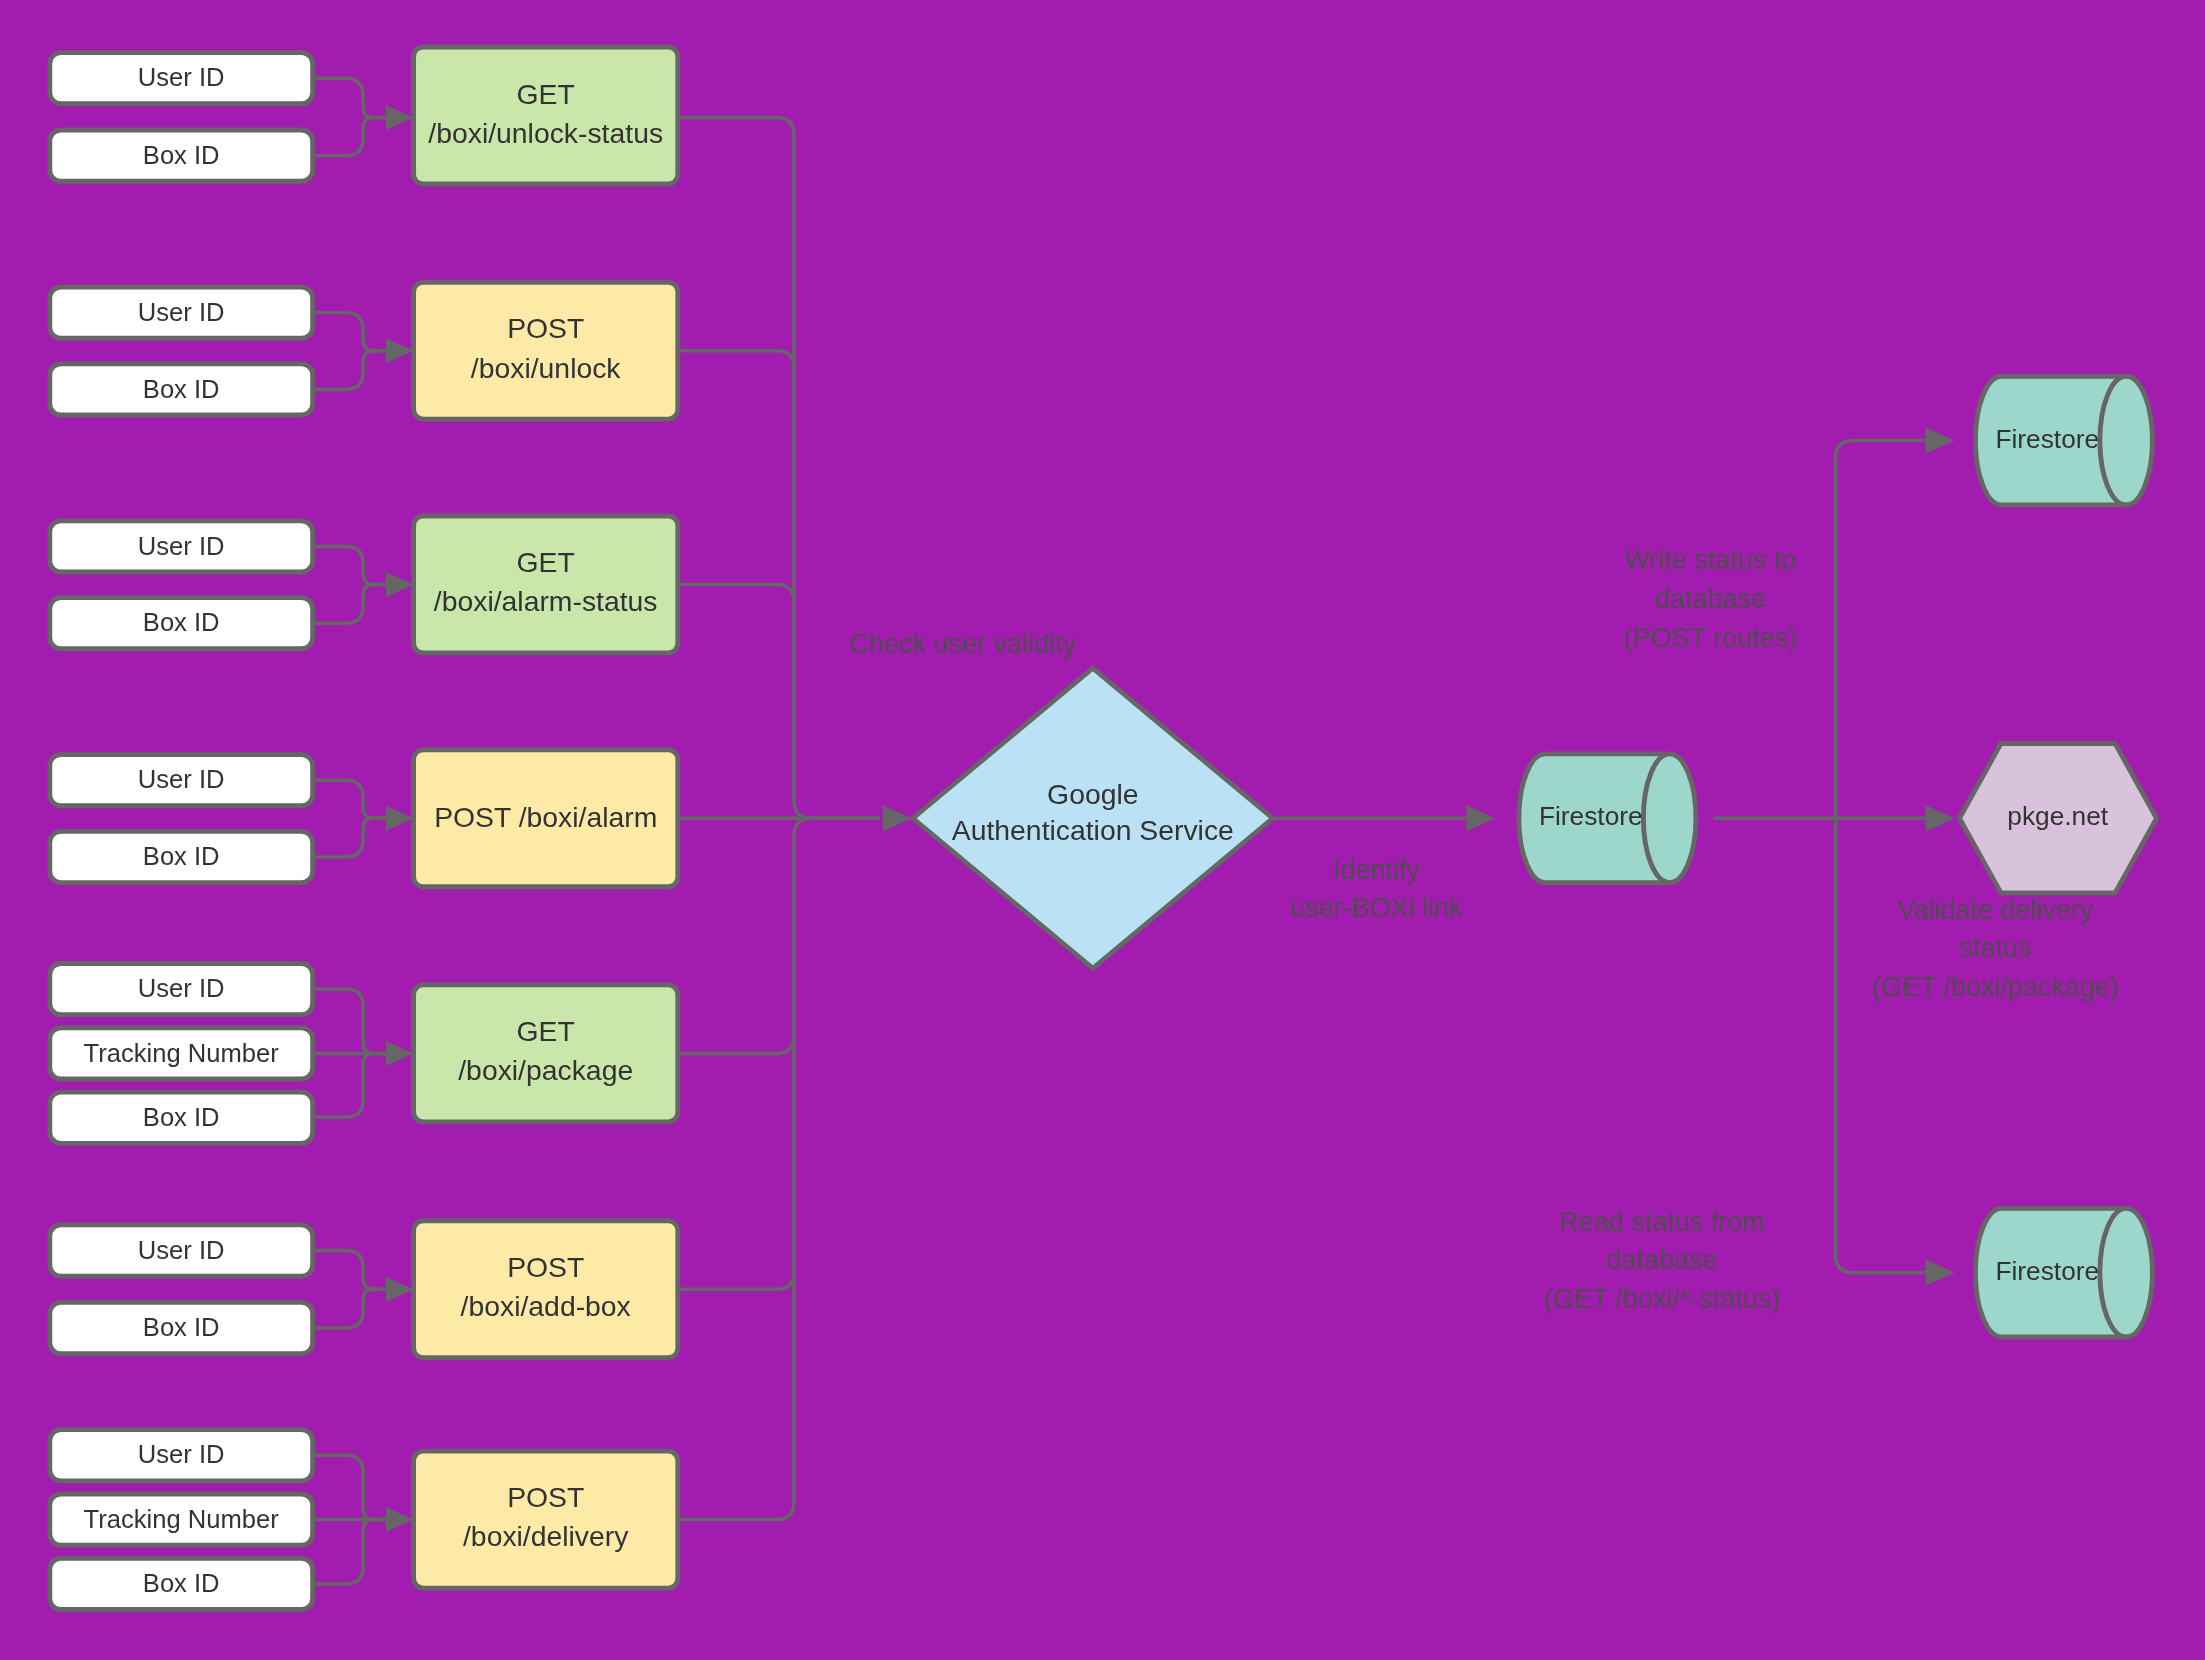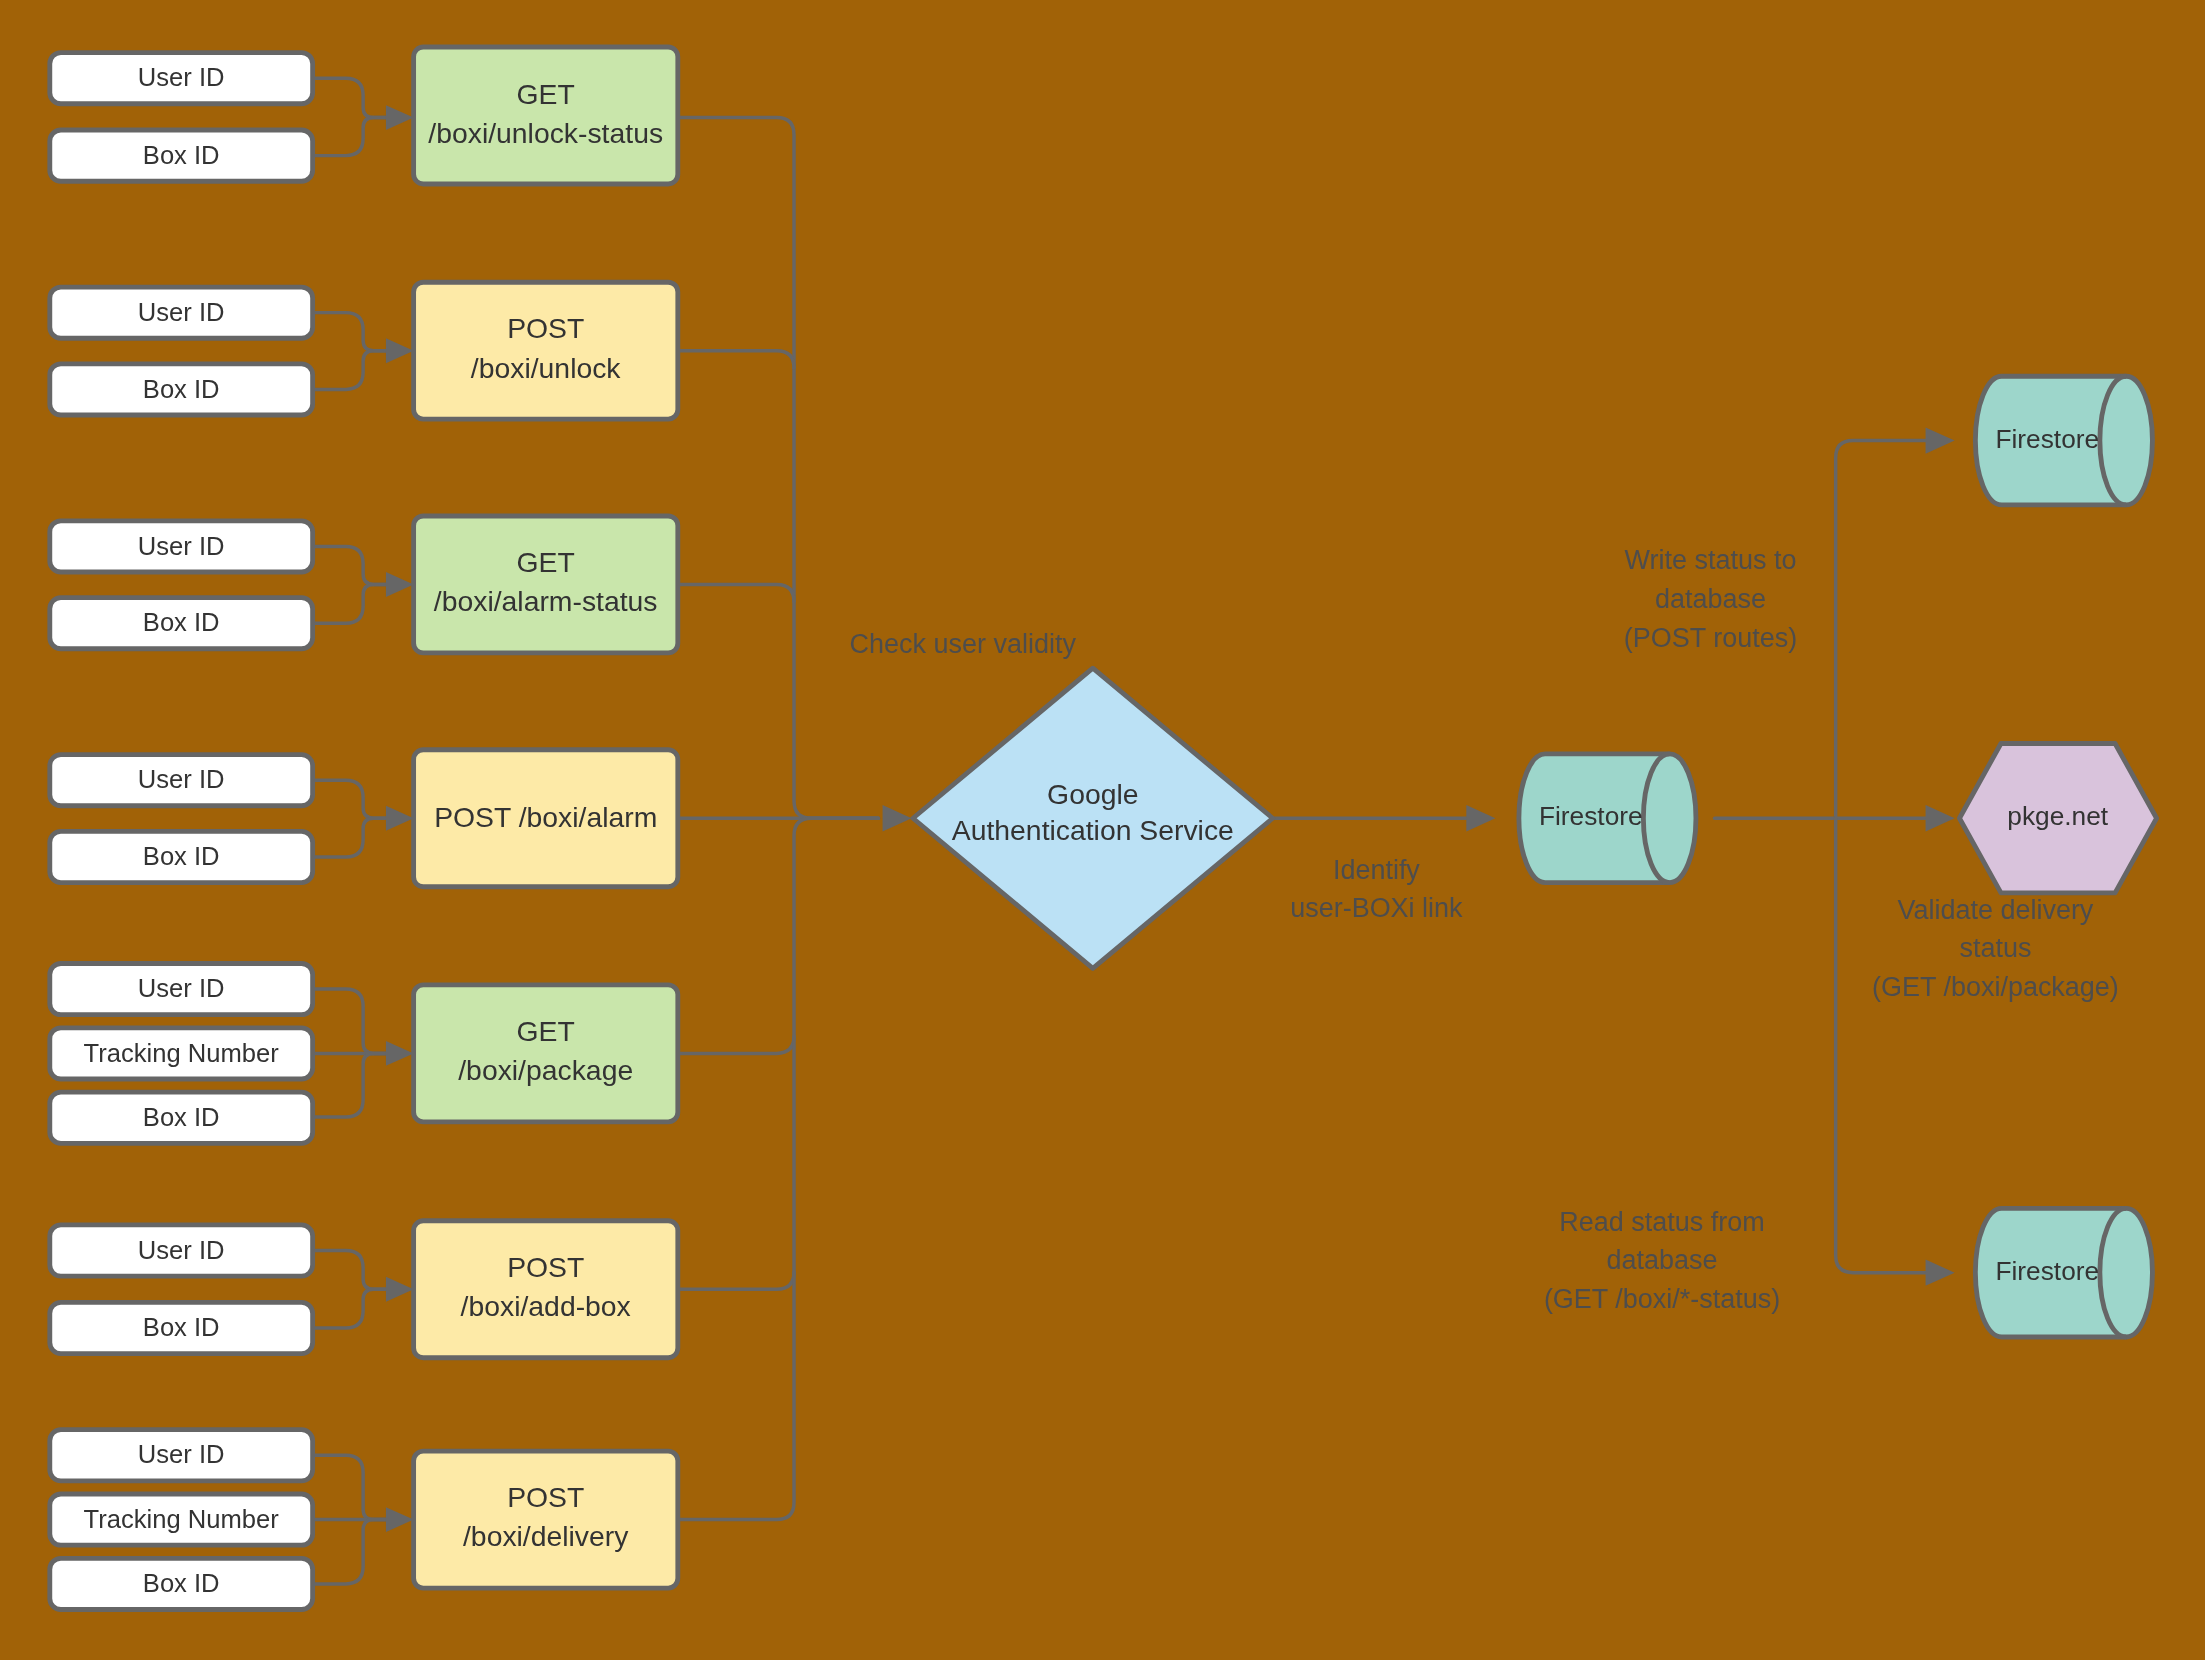--- a/index.html
+++ b/index.html
@@ -4,21 +4,21 @@
 <style>
   html, body {
     margin: 0;
     padding: 0;
     background: #000000;
   }
   #stage {
     position: relative;
     width: 2205px;
     height: 1660px;
-    background: #a16207;
+    background: #a21caf;
     overflow: hidden;
     font-family: "Liberation Sans", sans-serif;
   }
   svg.layer {
     position: absolute;
     top: 0;
     left: 0;
     width: 2205px;
     height: 1660px;
   }

